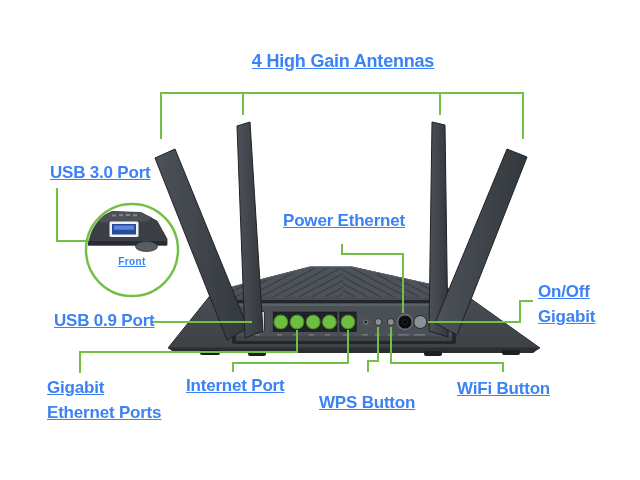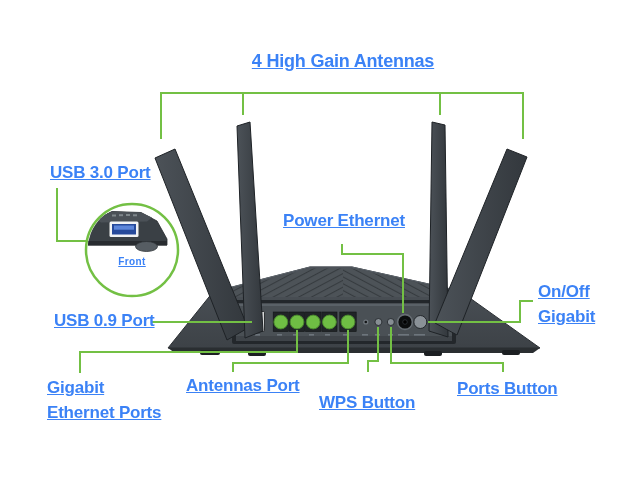--- a/index.html
+++ b/index.html
@@ -145,16 +145,16 @@
 
   <div class="lbl title center" style="left:161px;top:51px;width:364px;">4 High Gain Antennas</div>
   <div class="lbl" style="left:50px;top:163px;">USB 3.0 Port</div>
   <div class="lbl front center" style="left:96px;top:252px;width:72px;">Front</div>
   <div class="lbl center" style="left:276px;top:211px;width:136px;">Power Ethernet</div>
   <div class="lbl" style="left:54px;top:311px;">USB 0.9 Port</div>
   <div class="lbl twoline" style="left:538px;top:279px;">On/Off
 Gigabit</div>
   <div class="lbl twoline" style="left:47px;top:375px;">Gigabit
 Ethernet Ports</div>
-  <div class="lbl" style="left:186px;top:376px;">Antennas Port</div>
+  <div class="lbl" style="left:186px;top:376px;">Internet Port</div>
   <div class="lbl" style="left:319px;top:393px;">WPS Button</div>
-  <div class="lbl" style="left:457px;top:379px;">Ports Button</div>
+  <div class="lbl" style="left:457px;top:379px;">WiFi Button</div>
 </div>
 
 </body></html>

